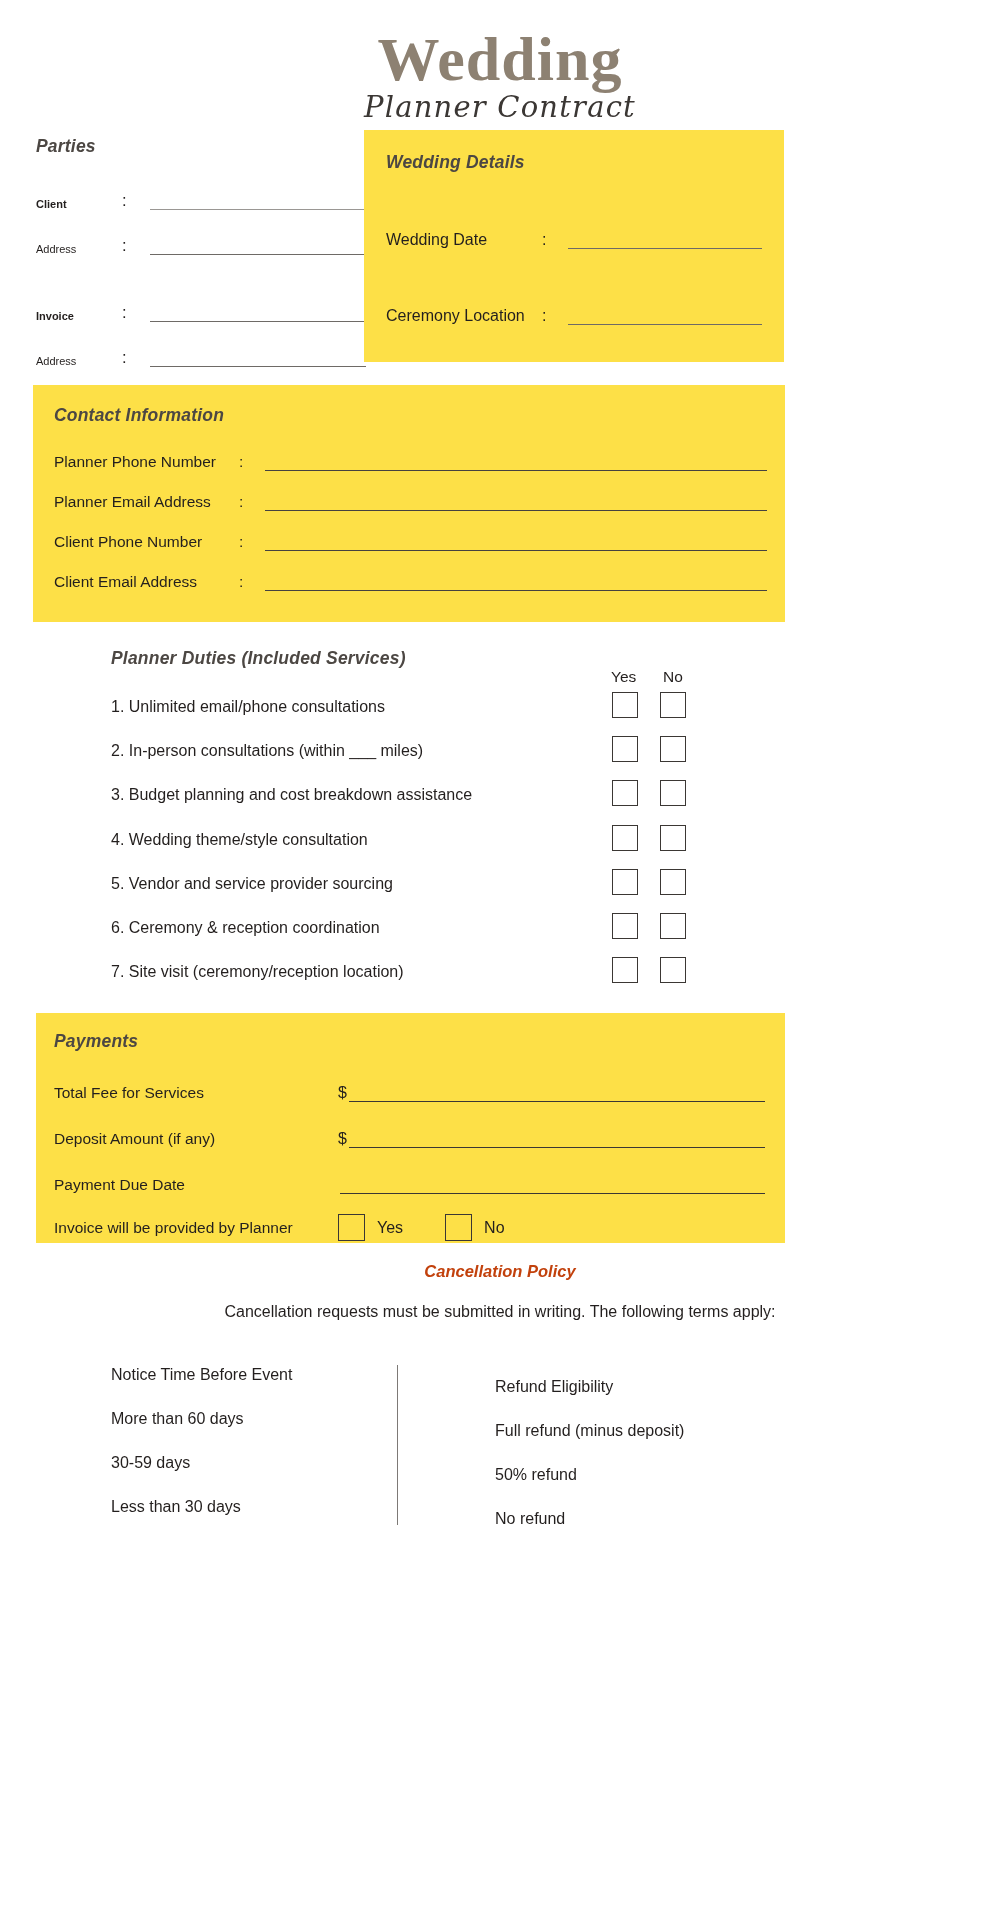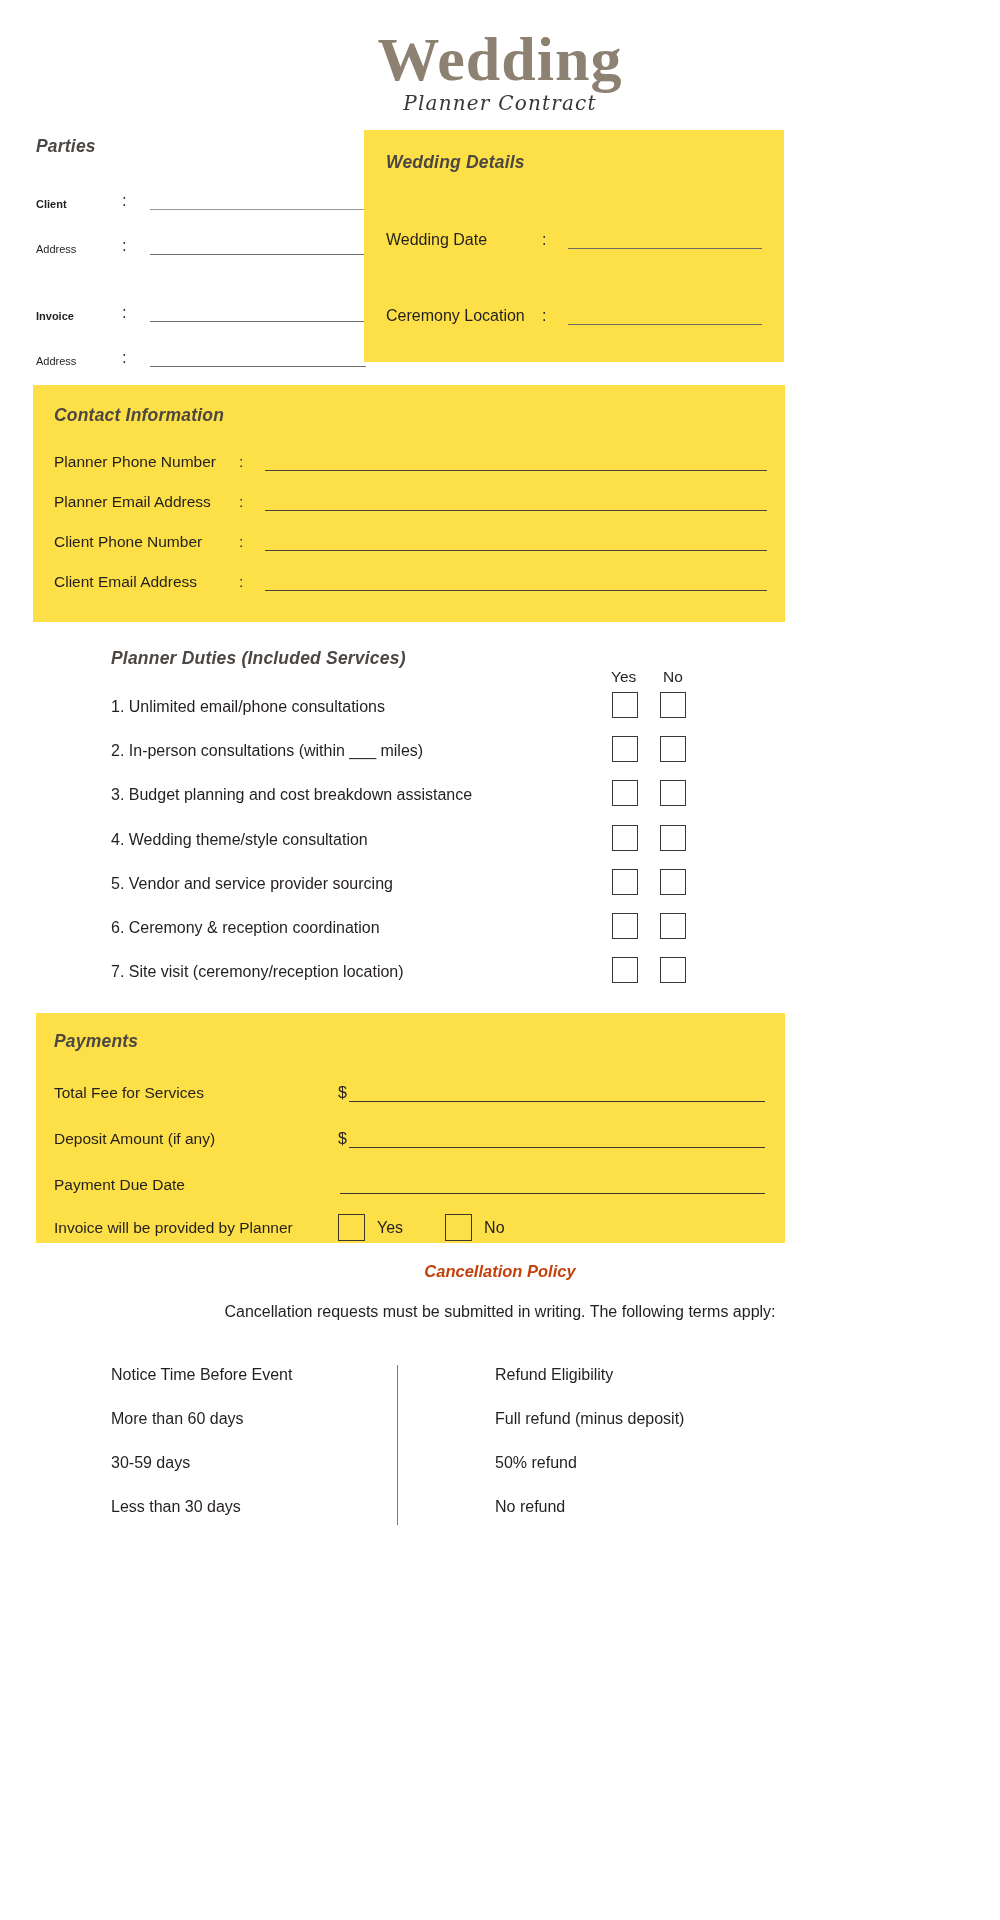--- a/index.html
+++ b/index.html
@@ -25,21 +25,21 @@
     font-family: "Liberation Serif", serif;
     font-size: 62px;
     font-weight: 700;
     letter-spacing: 1px;
     color: #8d8172;
     line-height: 1.0;
     margin: 0;
   }
   .title-sub {
     font-family: "DejaVu Serif", serif;
-    font-size: 20px;
+    font-size: 29px;
     font-style: italic;
     font-weight: 400;
     letter-spacing: 1.2px;
     color: #3b3734;
     margin: 2px 0 0 0;
     line-height: 1.1;
   }
 
   
   .sec-heading {
@@ -248,21 +248,21 @@
     width: 1px; height: 160px;
     background: #7d7976;
   }
   .ct-col-left {
     position: absolute;
     left: 111px; top: 0;
     width: 280px;
   }
   .ct-col-right {
     position: absolute;
-    left: 495px; top: 0;
+    left: 495px; top: 12px;
     width: 320px;
   }
   .ct-cell {
     font-size: 16px;
     color: #231f1e;
     height: 44px;
     line-height: 20px;
   }
 </style>
 </head>

